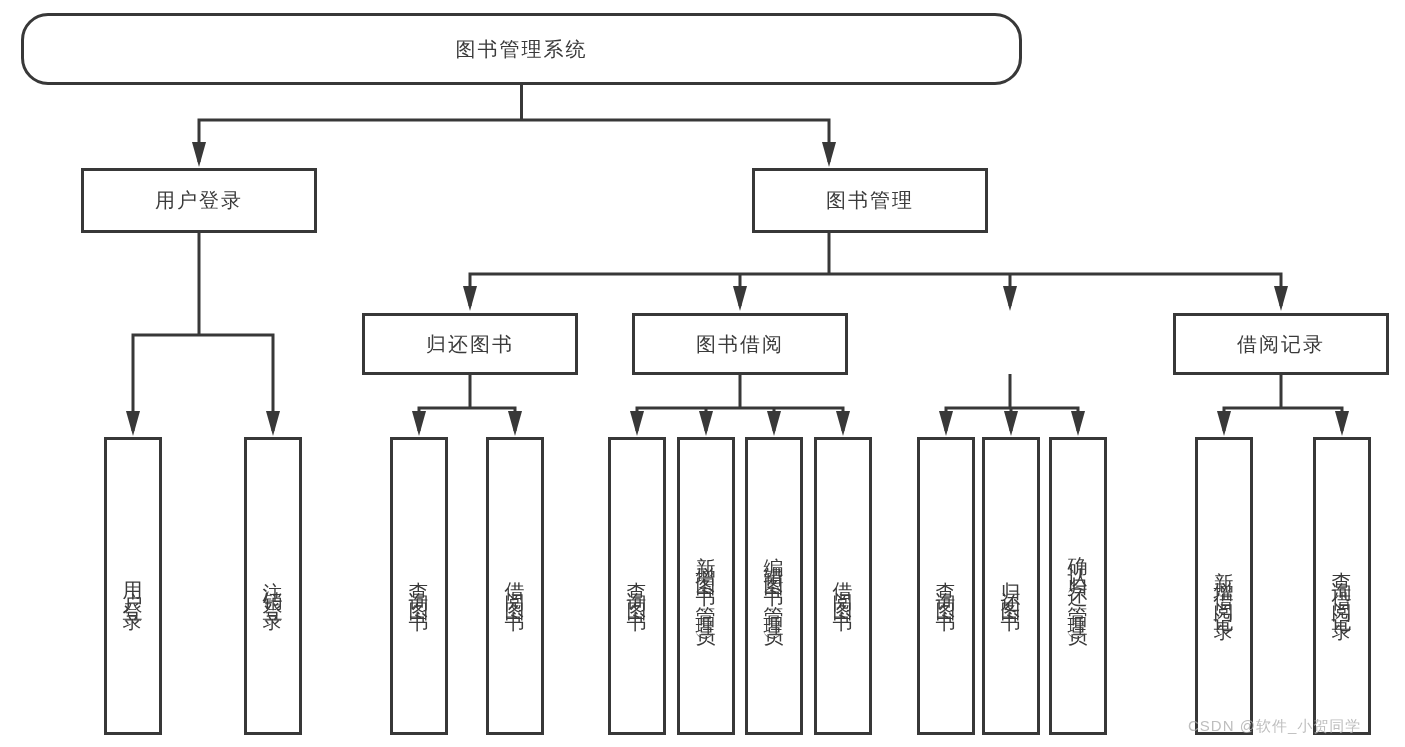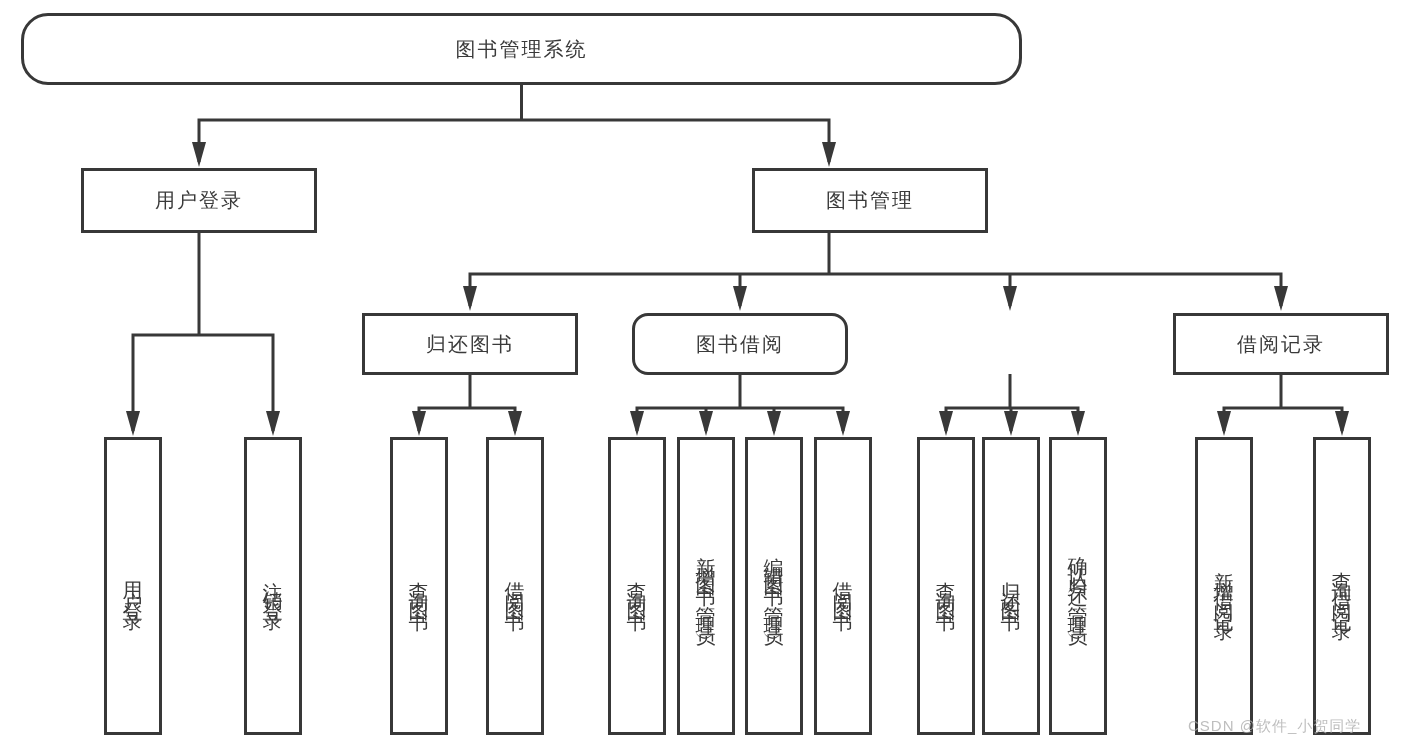--- a/index.html
+++ b/index.html
@@ -39,21 +39,21 @@
 
   
   .n-root { left: 21px; top: 13px; width: 1001px; height: 72px; border-radius: 27px; }
   
   .n-l2 { height: 65px; width: 236px; top: 168px; }
   .n-userlogin { left: 81px; }
   .n-bookmgmt  { left: 752px; }
   
   .n-l3 { top: 313px; width: 216px; height: 62px; }
   .n-recommend { left: 362px; }
-  .n-borrowing { left: 632px; border-radius: 16px; }
+  .n-borrowing { left: 632px; }
   .n-current   { left: 902px; }
   .n-records   { left: 1173px; font-family: Liberation Serif, serif; }
   
   .leaf { top: 437px; width: 58px; height: 298px; }
   .leaf span {
     writing-mode: vertical-rl;
     text-orientation: mixed;
     letter-spacing: 10px;
     font-size: 20px;
     line-height: 1;

